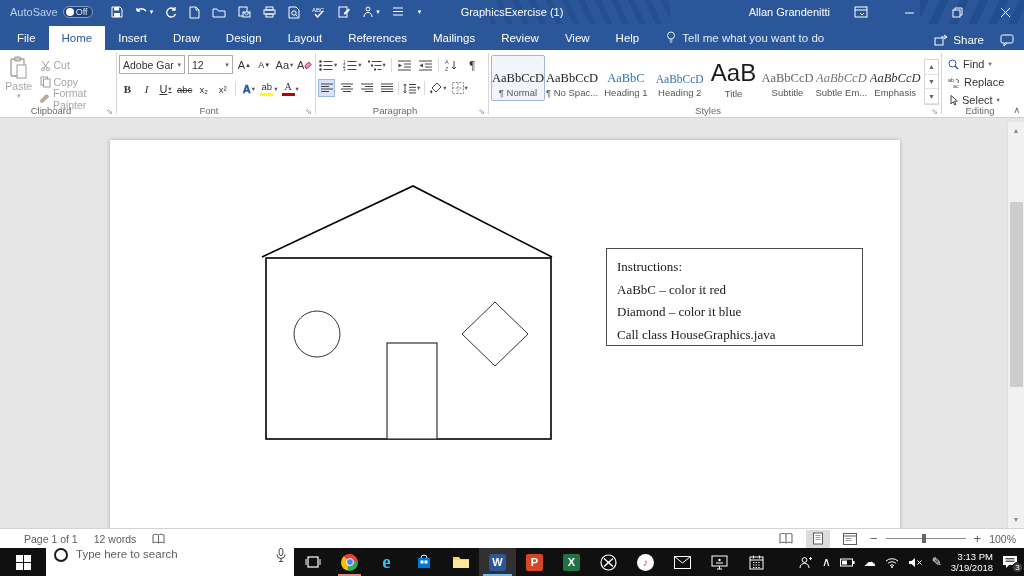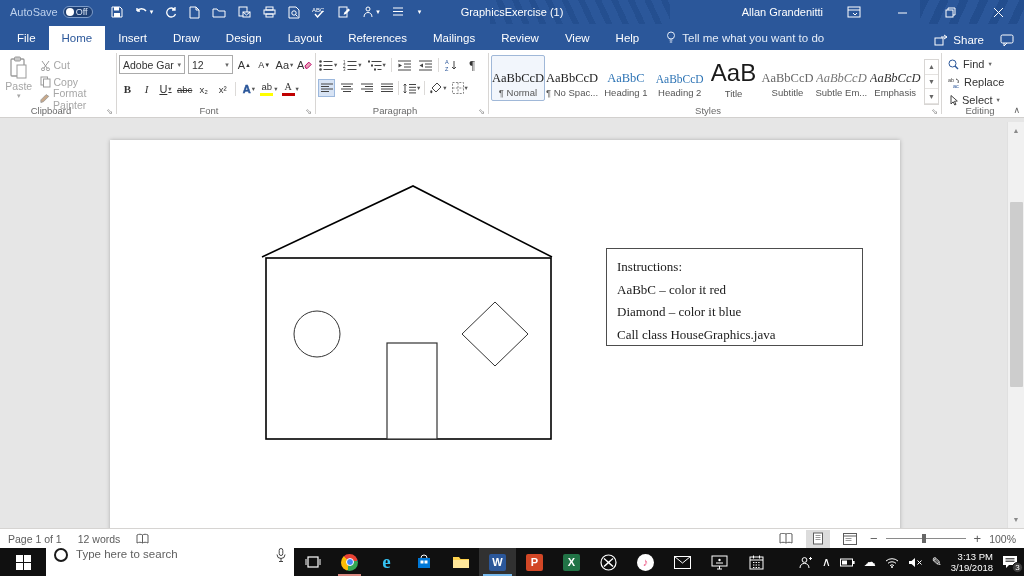--- a/index.html
+++ b/index.html
@@ -13,21 +13,21 @@
   .tb-pattern2 { position:absolute; left:920px; top:0; width:104px; height:24px;
     background:repeating-linear-gradient(115deg, rgba(20,60,120,.6) 0 8px, rgba(43,87,154,0) 8px 18px); opacity:.6; }
   .autosave { display:flex; align-items:center; gap:5px; margin-left:10px; color:#bcd0ec; z-index:2; }
   .as-pill { width:30px; height:12px; border-radius:7px; background:#1e3f73; border:1px solid #7d9cc9; display:flex; align-items:center; padding:0 2px; gap:2px; }
   .as-knob { width:8px; height:8px; border-radius:50%; background:#fff; }
   .as-state { font-size:9px; color:#dbe6f5; }
   .qat { display:flex; align-items:center; gap:12px; margin-left:18px; z-index:2; }
   .qat .qi { display:inline-flex; align-items:center; color:#fff; cursor:pointer; }
   .caret-d::after { content:"▾"; font-size:7px; margin-left:2px; color:#fff; }
   .tb-title { position:absolute; left:0; right:0; text-align:center; font-size:11px; color:#fff; z-index:1; }
-  .tb-right { margin-left:auto; display:flex; align-items:center; gap:14px; z-index:2; padding-right:9px;justify-content:center; }
+  .tb-right { margin-left:auto; display:flex; align-items:center; gap:14px; z-index:2; padding-right:2px;justify-content:center; }
   .tb-user { font-size:11px; color:#fff; }
   .winbtn { width:34px; height:24px; display:flex; align-items:center; justify-content:center; color:#fff; cursor:pointer; }
 
   
   .tabsrow { position:absolute; left:0; top:24px; width:1024px; height:26px; background:#2b579a; display:flex; align-items:flex-end; color:#fff; font-size:11.5px; }
   .rtab { padding:6px 13px 6px; cursor:pointer; }
   .rtab.active { background:#fff; color:#2b579a; }
   .tellme { display:flex; align-items:center; gap:6px; margin-left:14px; padding-bottom:6px; color:#e4ecf7; }
   .tabs-right { margin-left:auto; display:flex; align-items:center; gap:16px; padding:0 10px 4px 0; }
   .share { display:flex; align-items:center; gap:5px; cursor:pointer; }
@@ -62,21 +62,21 @@
   .page { position:absolute; left:110px; top:22px; width:790px; height:400px; background:#fff; box-shadow:0 0 4px rgba(0,0,0,.25); }
   .instructions { position:absolute; left:496px; top:108px; width:257px; height:98px; border:1px solid #4d4d4d; background:#fff; font-family:"Liberation Serif",serif; font-size:13px; color:#1a1a1a; padding:7px 0 0 10px; }
   .instructions div { line-height:22.5px; }
   .vscroll { position:absolute; right:0; top:4px; width:17px; height:406px; background:#f1f1f1; border-left:1px solid #e0e0e0; }
   .vs-arrow { height:17px; display:flex; align-items:center; justify-content:center; font-size:7px; color:#8a8a8a; cursor:pointer; }
   .vs-thumb { position:absolute; left:2px; top:80px; width:13px; height:185px; background:#cdcdcd; border-radius:1px; cursor:pointer; }
   .vs-down { position:absolute; bottom:0; left:0; right:0; }
 
   
   .statusbar { position:absolute; left:0; top:528px; width:1024px; height:20px; background:#fff; border-top:1px solid #d6d4d2; display:flex; align-items:center; font-size:10.5px; color:#5c5c5c; }
-  .sb-left { display:flex; align-items:flex-start; gap:16px; padding-left:8px; }
+  .sb-left { display:flex; align-items:flex-start; gap:16px; padding-left:24px; }
   .sb-right { margin-left:auto; display:flex; align-items:center; gap:8px; padding-right:8px; }
   .viewbtn { width:24px; height:18px; display:flex; align-items:center; justify-content:center; cursor:pointer; color:#5c5c5c; }
   .viewbtn.sel { background:#dcdcdc; }
   .zoomtrack { width:80px; height:1px; background:#8a8a8a; position:relative; }
   .zoomthumb { position:absolute; left:36px; top:-4px; width:4px; height:9px; background:#666; cursor:pointer; }
 
   
   .taskbar { position:absolute; left:0; top:548px; width:1024px; height:28px; background:#101010; display:flex; align-items:stretch; color:#fff; }
   .startbtn { width:46px; display:flex; align-items:center; justify-content:center; cursor:pointer; }
   .searchbox { width:248px; background:#fff; display:flex; align-items:flex-start; gap:8px; padding:0 8px; cursor:text; }

